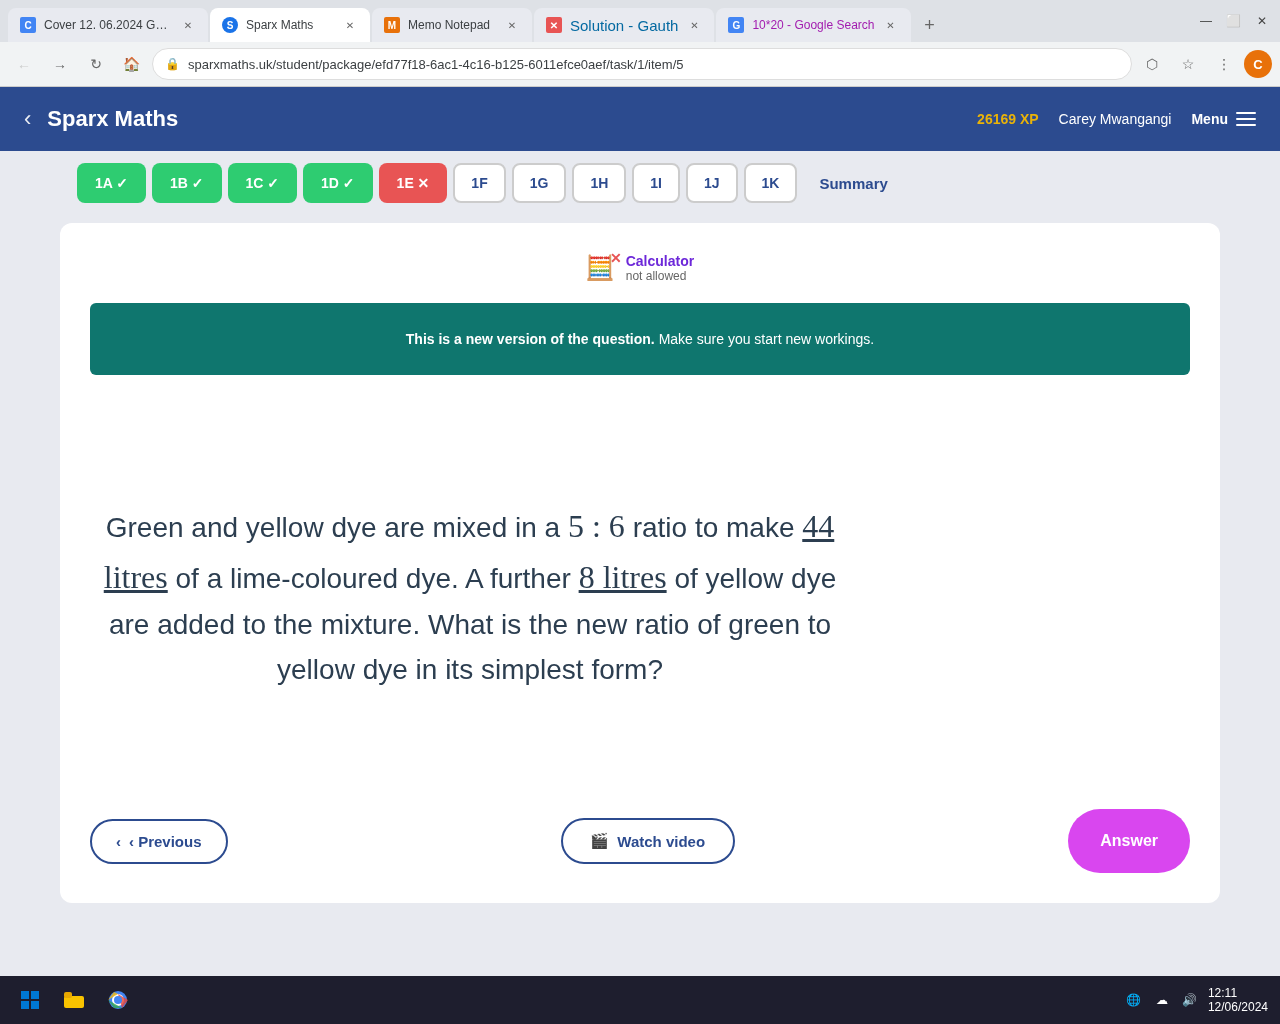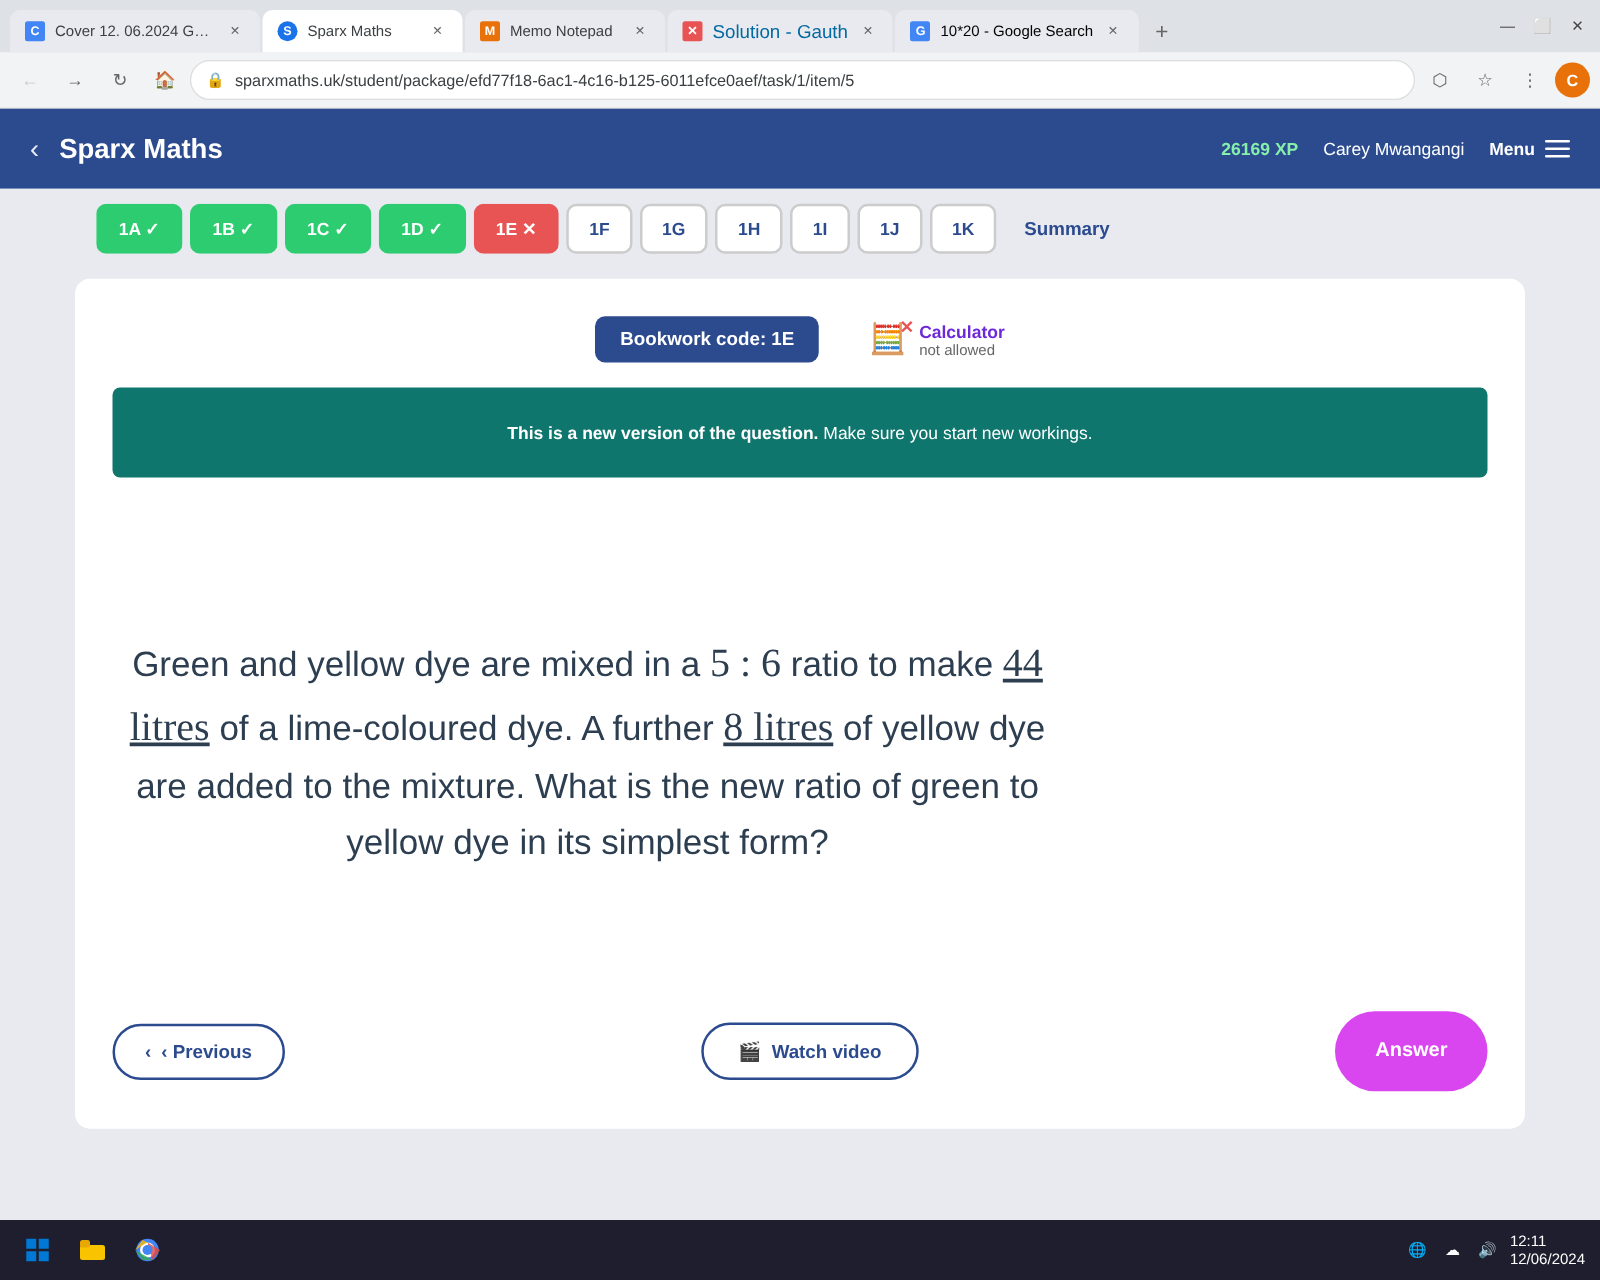--- a/index.html
+++ b/index.html
@@ -24,21 +24,21 @@
     .toolbar-actions { display: flex; gap: 4px; }
     .toolbar-action { width: 32px; height: 32px; border-radius: 50%; display: flex; align-items: center; justify-content: center; cursor: pointer; color: #666; font-size: 14px; }
     .user-avatar { width: 28px; height: 28px; border-radius: 50%; background: #e8710a; color: #fff; display: flex; align-items: center; justify-content: center; font-size: 13px; font-weight: bold; cursor: pointer; }
 
     
     .app-header { background: #2c4b8f; height: 64px; display: flex; align-items: center; padding: 0 24px; justify-content: space-between; }
     .app-header-left { display: flex; align-items: center; gap: 16px; }
     .back-btn { color: #fff; font-size: 22px; cursor: pointer; opacity: 0.9; }
     .app-logo { color: #fff; font-size: 22px; font-weight: 700; }
     .app-header-right { display: flex; align-items: center; gap: 20px; }
-    .xp-badge { color: #86efac; font-size: 14px; font-weight: 600; }
+    .xp-badge { color: #eab308; font-size: 14px; font-weight: 600; }
     .user-name { color: #fff; font-size: 14px; }
     .menu-btn { color: #fff; display: flex; align-items: center; gap: 8px; font-size: 14px; font-weight: 600; cursor: pointer; }
     .hamburger { display: flex; flex-direction: column; gap: 4px; }
     .hamburger span { width: 20px; height: 2px; background: #fff; border-radius: 1px; }
 
     
     .task-tabs { background: #e8eaf0; padding: 12px 0 0 77px; display: flex; align-items: center; gap: 6px; flex-wrap: nowrap; }
     .task-tab { height: 40px; padding: 0 16px; border-radius: 8px; display: flex; align-items: center; justify-content: center; font-size: 14px; font-weight: 600; cursor: pointer; border: 2px solid transparent; }
     .task-tab.completed { background: #2ecc71; color: #fff; }
     .task-tab.active-wrong { background: #e85454; color: #fff; }
@@ -109,21 +109,21 @@
       </div>
 
       <div class="browser-tab" style="background:#e8eaf0;">
         <div class="tab-favicon" style="background:#e85454; display:flex; align-items:center; justify-content:center; color:#fff; font-size:10px; font-weight:bold;">✕</div>
         <span class="tab-title" style="font-size:15px; color:#0369a1;">Solution - Gauth</span>
         <div class="tab-close">✕</div>
       </div>
 
       <div class="browser-tab" style="background:#e8eaf0;">
         <div class="tab-favicon" style="background:#4285f4; display:flex; align-items:center; justify-content:center; color:#fff; font-size:10px; font-weight:bold;">G</div>
-        <span class="tab-title" style="font-size:12px; color:#000000;">10*20 - Google Search</span>
+        <span class="tab-title" style="font-size:12px; color:#a21caf;">10*20 - Google Search</span>
         <div class="tab-close">✕</div>
       </div>
 
       <div class="tab-new">+</div>
       <div style="flex:1;"></div>
     </div>
     <div class="win-controls-row" style="gap:8px; display:flex; padding-left:8px;">
       <div class="win-btn">—</div>
       <div class="win-btn">⬜</div>
       <div class="win-btn">✕</div>
@@ -179,21 +179,20 @@
   <div class="task-tab incomplete">1I</div>
   <div class="task-tab incomplete">1J</div>
   <div class="task-tab incomplete">1K</div>
   <div class="task-tab summary">Summary</div>
 </div>
 
 <div class="main-content">
   <div class="question-card">
 
     <div class="bookwork-bar">
-      <div class="bookwork-code">Bookwork code: 1E</div>
       <div class="calculator-info">
         <div class="calc-icon-wrapper">
           <span class="calc-icon">🧮</span>
           <span class="calc-x">✕</span>
         </div>
         <div>
           <div style="font-size:14px; color:#6d28d9; font-weight:600;">Calculator</div>
           <div style="font-size:12px; color:#666;">not allowed</div>
         </div>
       </div>

